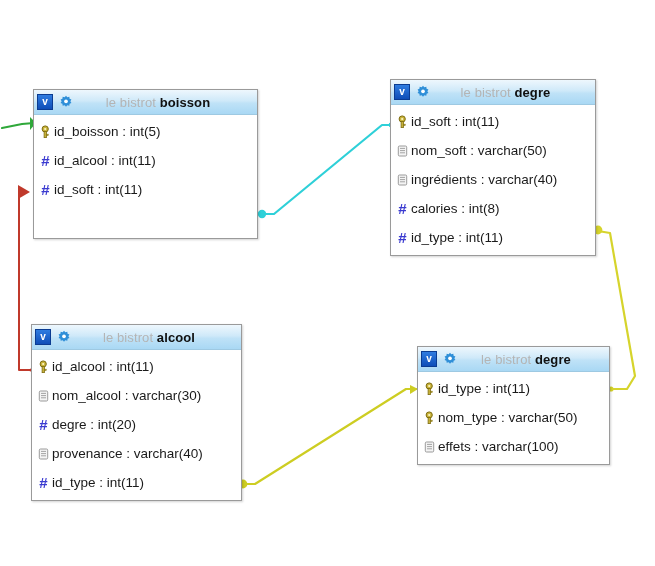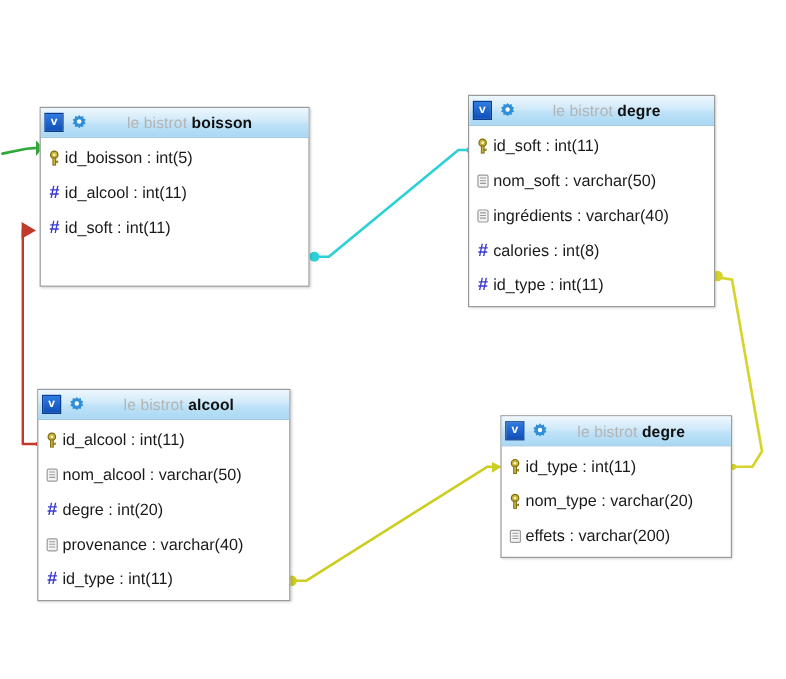--- a/index.html
+++ b/index.html
@@ -259,21 +259,21 @@
         </svg>
         <span class="field-text">id_alcool : int(11)</span>
       </div>
       <div class="field-row">
         <svg class="field-icon" viewBox="0 0 13 14">
           <rect x="2.3" y="2" width="8.4" height="10" rx="1.2" fill="#f4f4f4" stroke="#9a9a9a" stroke-width="1"></rect>
           <line x1="4" y1="4.4" x2="9" y2="4.4" stroke="#9a9a9a" stroke-width="0.9"></line>
           <line x1="4" y1="6.6" x2="9" y2="6.6" stroke="#9a9a9a" stroke-width="0.9"></line>
           <line x1="4" y1="8.8" x2="9" y2="8.8" stroke="#9a9a9a" stroke-width="0.9"></line>
         </svg>
-        <span class="field-text">nom_alcool : varchar(50)</span>
+        <span class="field-text">nom_alcool : varchar(30)</span>
       </div>
       <div class="field-row">
         <span class="hash">#</span>
         <span class="field-text">degre : int(20)</span>
       </div>
       <div class="field-row">
         <svg class="field-icon" viewBox="0 0 13 14">
           <rect x="2.3" y="2" width="8.4" height="10" rx="1.2" fill="#f4f4f4" stroke="#9a9a9a" stroke-width="1"></rect>
           <line x1="4" y1="4.4" x2="9" y2="4.4" stroke="#9a9a9a" stroke-width="0.9"></line>
           <line x1="4" y1="6.6" x2="9" y2="6.6" stroke="#9a9a9a" stroke-width="0.9"></line>
@@ -310,27 +310,27 @@
         </svg>
         <span class="field-text">id_type : int(11)</span>
       </div>
       <div class="field-row">
         <svg class="field-icon" viewBox="0 0 13 14">
           <circle cx="6.2" cy="4" r="3.1" fill="#c9b43a" stroke="#7d6c10" stroke-width="1"></circle>
           <circle cx="6.2" cy="4" r="1.1" fill="#fdf6c8"></circle>
           <rect x="5.1" y="6.6" width="2.3" height="6" fill="#c9b43a" stroke="#7d6c10" stroke-width="0.8"></rect>
           <rect x="7.2" y="9.2" width="2" height="1.3" fill="#c9b43a" stroke="#7d6c10" stroke-width="0.6"></rect>
         </svg>
-        <span class="field-text">nom_type : varchar(20)</span>
-      </div>
-      <div class="field-row">
-        <svg class="field-icon" viewBox="0 0 13 14">
-          <rect x="2.3" y="2" width="8.4" height="10" rx="1.2" fill="#f4f4f4" stroke="#9a9a9a" stroke-width="1"></rect>
-          <line x1="4" y1="4.4" x2="9" y2="4.4" stroke="#9a9a9a" stroke-width="0.9"></line>
-          <line x1="4" y1="6.6" x2="9" y2="6.6" stroke="#9a9a9a" stroke-width="0.9"></line>
-          <line x1="4" y1="8.8" x2="9" y2="8.8" stroke="#9a9a9a" stroke-width="0.9"></line>
-        </svg>
-        <span class="field-text">effets : varchar(200)</span>
+        <span class="field-text">nom_type : varchar(50)</span>
+      </div>
+      <div class="field-row">
+        <svg class="field-icon" viewBox="0 0 13 14">
+          <rect x="2.3" y="2" width="8.4" height="10" rx="1.2" fill="#f4f4f4" stroke="#9a9a9a" stroke-width="1"></rect>
+          <line x1="4" y1="4.4" x2="9" y2="4.4" stroke="#9a9a9a" stroke-width="0.9"></line>
+          <line x1="4" y1="6.6" x2="9" y2="6.6" stroke="#9a9a9a" stroke-width="0.9"></line>
+          <line x1="4" y1="8.8" x2="9" y2="8.8" stroke="#9a9a9a" stroke-width="0.9"></line>
+        </svg>
+        <span class="field-text">effets : varchar(100)</span>
       </div>
     </div>
   </div>
 
 </div>
 
 </body></html>

